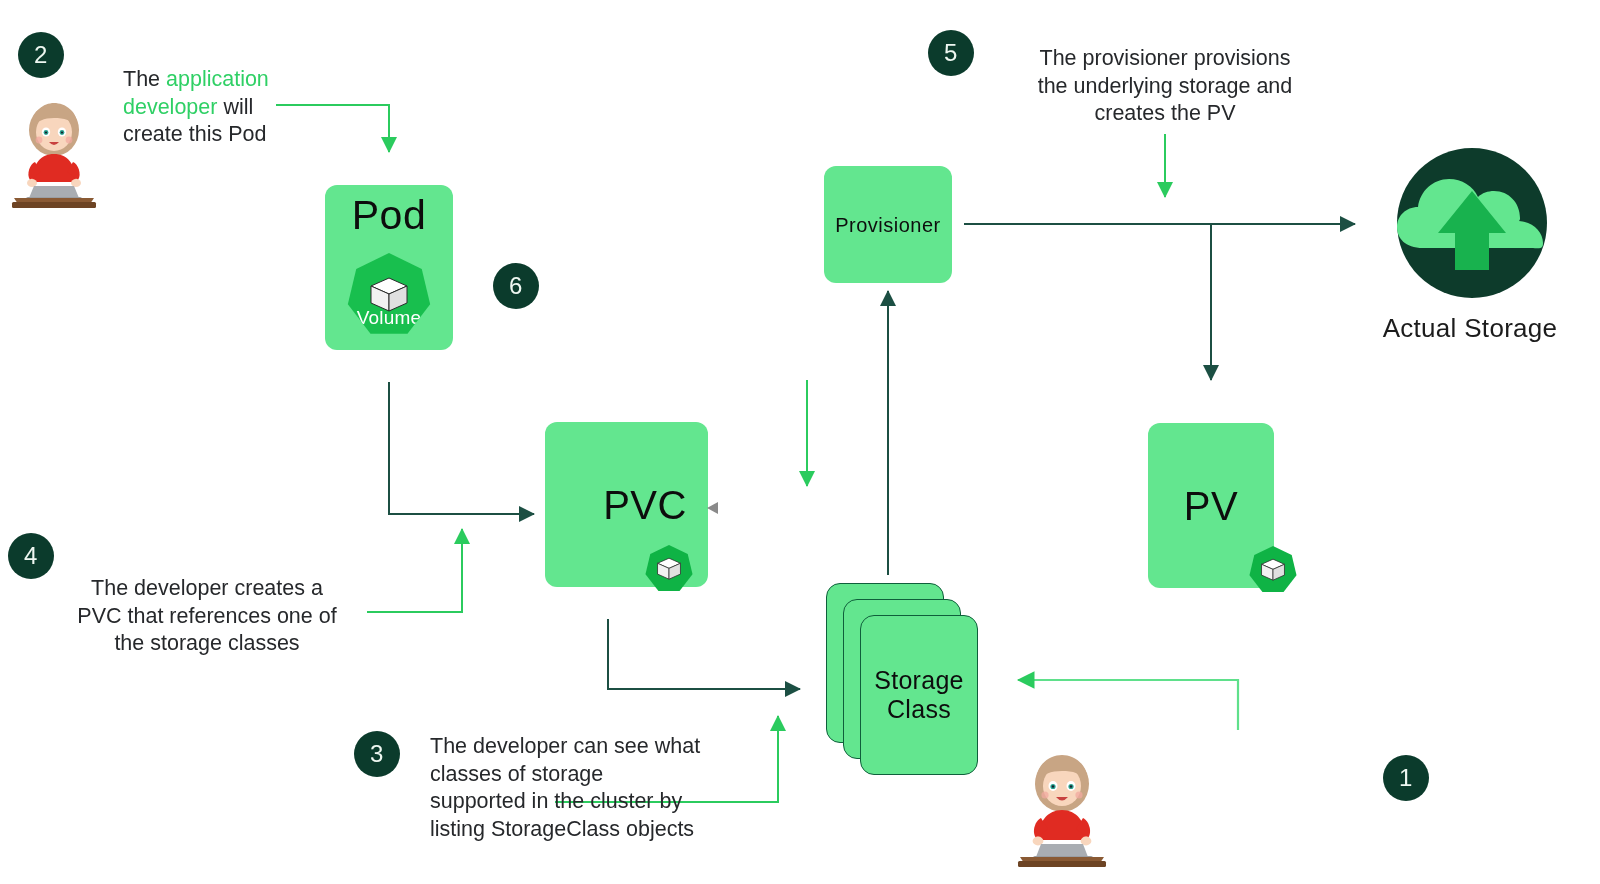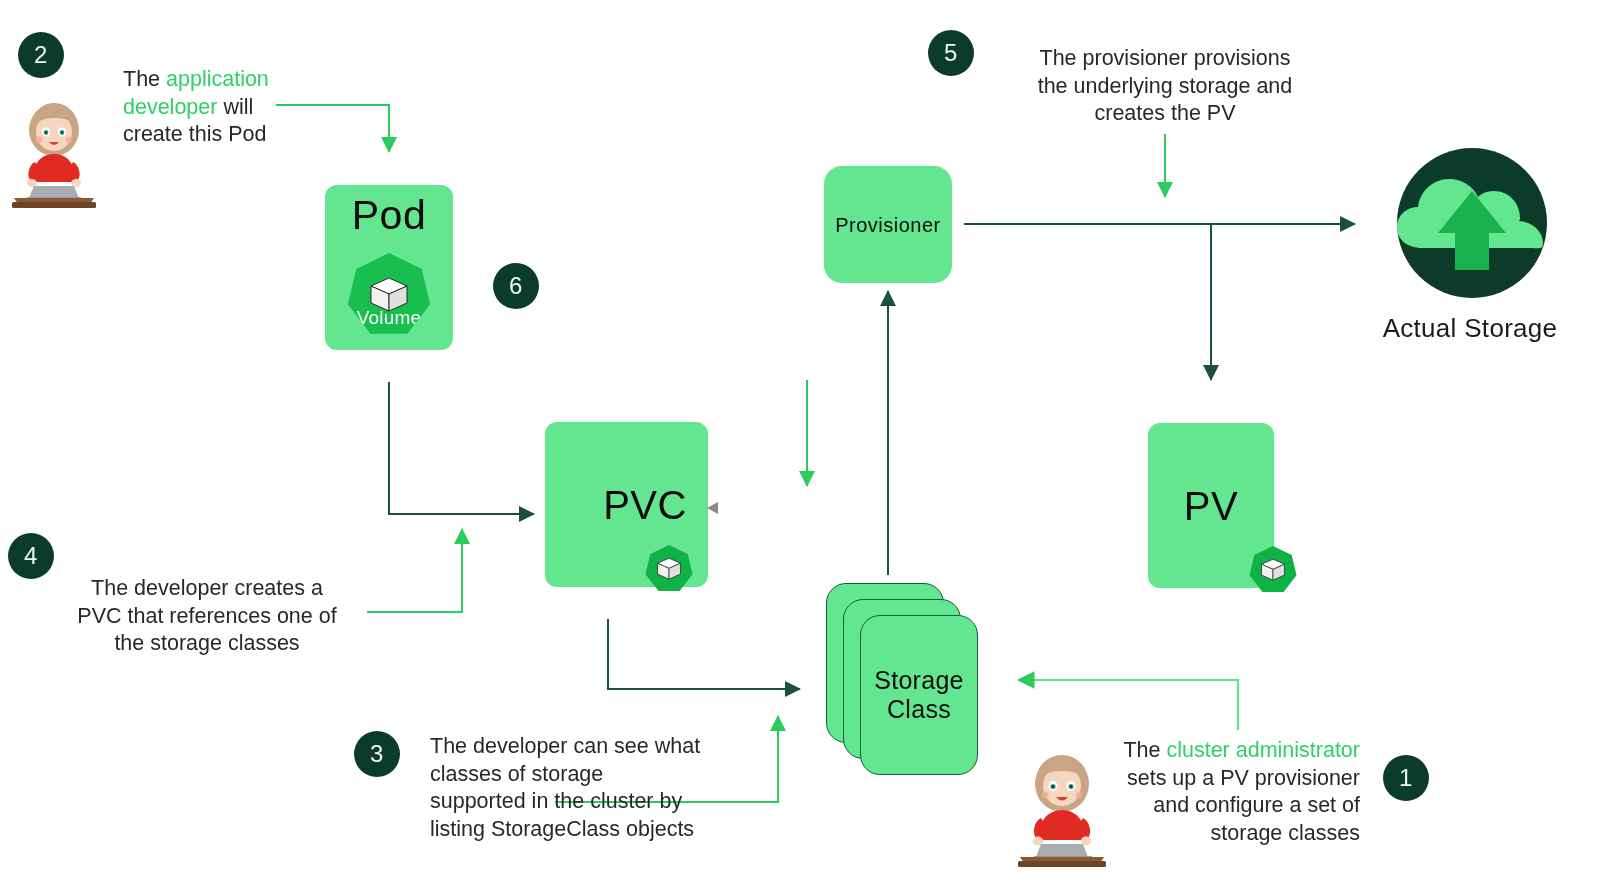--- a/index.html
+++ b/index.html
@@ -34,27 +34,27 @@
     position:absolute;background:#63e68f;border-radius:12px;
     display:flex;align-items:center;justify-content:center;
     color:#0d0d0d;
   }
   .kbox .kbox-label{font-size:40px;line-height:1;letter-spacing:.5px;}
   #pod-box{left:325px;top:185px;width:128px;height:165px;
     flex-direction:column;justify-content:flex-start;padding-top:10px;box-sizing:border-box;}
   #pod-box .kbox-label{font-size:41px;}
   #pvc-box{left:545px;top:422px;width:126px;height:165px;padding-left:37px;}
   #pv-box{left:1148px;top:423px;width:126px;height:165px;}
-  #provisioner-box{left:824px;top:166px;width:128px;height:117px;border-radius:18px;}
+  #provisioner-box{left:824px;top:166px;width:128px;height:117px;border-radius:12px;}
   #provisioner-box .kbox-label{font-size:20px;}
 
   
   #storage-class-stack{position:absolute;left:826px;top:583px;width:152px;height:192px;}
   #storage-class-stack .card{
-    position:absolute;background:#63e68f;border:1.3px solid #0f5f3b;border-radius:20px;
+    position:absolute;background:#63e68f;border:1.3px solid #0f5f3b;border-radius:14px;
     width:118px;height:160px;box-sizing:border-box;
   }
   #storage-class-stack .card.c1{left:0;top:0;}
   #storage-class-stack .card.c2{left:17px;top:16px;}
   #storage-class-stack .card.c3{left:34px;top:32px;width:118px;height:160px;
     display:flex;align-items:center;justify-content:center;}
   #storage-class-stack .sc-label{
     font-size:25px;line-height:1.18;text-align:center;color:#0d0d0d;letter-spacing:.3px;
   }
 
@@ -167,24 +167,20 @@
 
   <div class="note c" style="left:62px;top:575px;width:290px;">The developer creates a
 PVC that references one of
 the storage classes</div>
 
   <div class="note l" style="left:430px;top:733px;width:320px;">The developer can see what
 classes of storage
 supported in the cluster by
 listing  StorageClass objects</div>
 
-  <div class="note r" style="left:1060px;top:737px;width:300px;"><span>The </span><span class="hl">cluster administrator</span><span>
-sets up a PV provisioner
-and configure a set of
-storage classes</span></div>
 
   <div class="kbox" id="pod-box">
     <span class="kbox-label">Pod</span>
   </div>
   <div class="hepta" id="pod-volume">
     <svg class="cube" width="44" height="40" viewBox="0 0 44 40">
       <polygon points="22,3 40,11 22,19 4,11" fill="#ffffff" stroke="#2b2b2b" stroke-width="1"></polygon>
       <polygon points="4,11 22,19 22,36 4,28" fill="#f2f2f2" stroke="#2b2b2b" stroke-width="1"></polygon>
       <polygon points="40,11 22,19 22,36 40,28" fill="#e0e0e0" stroke="#2b2b2b" stroke-width="1"></polygon>
     </svg>

